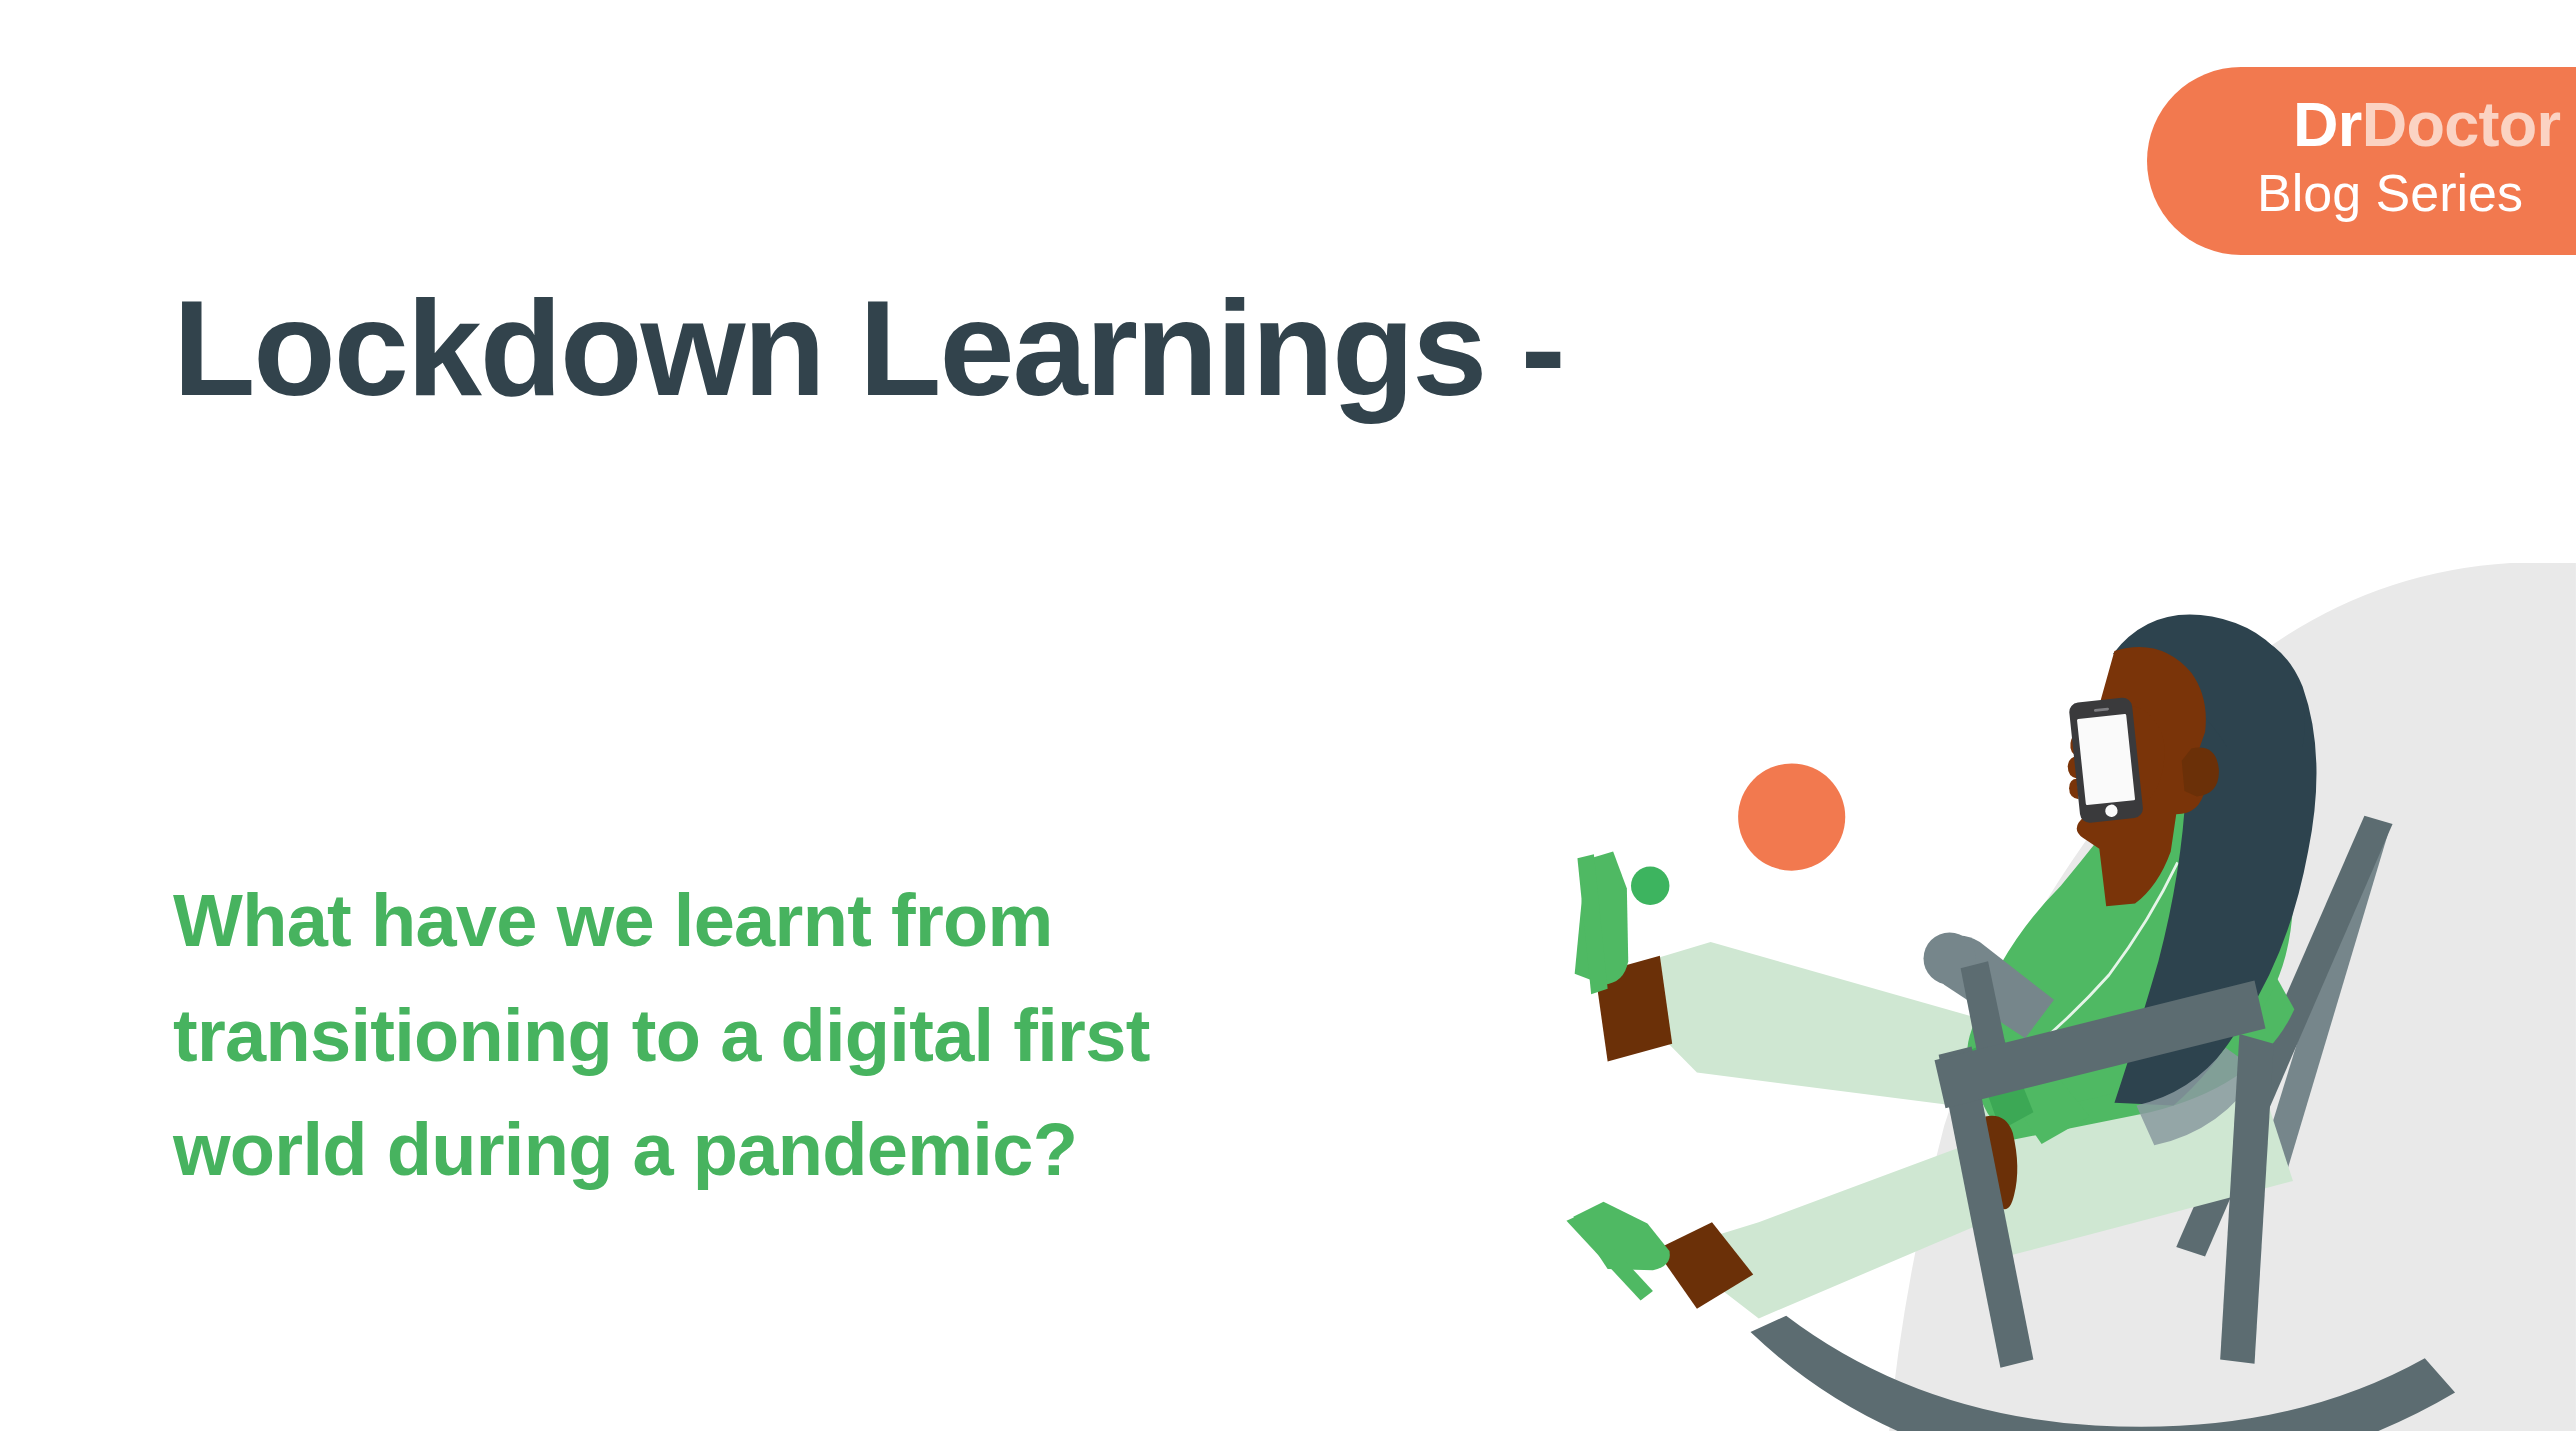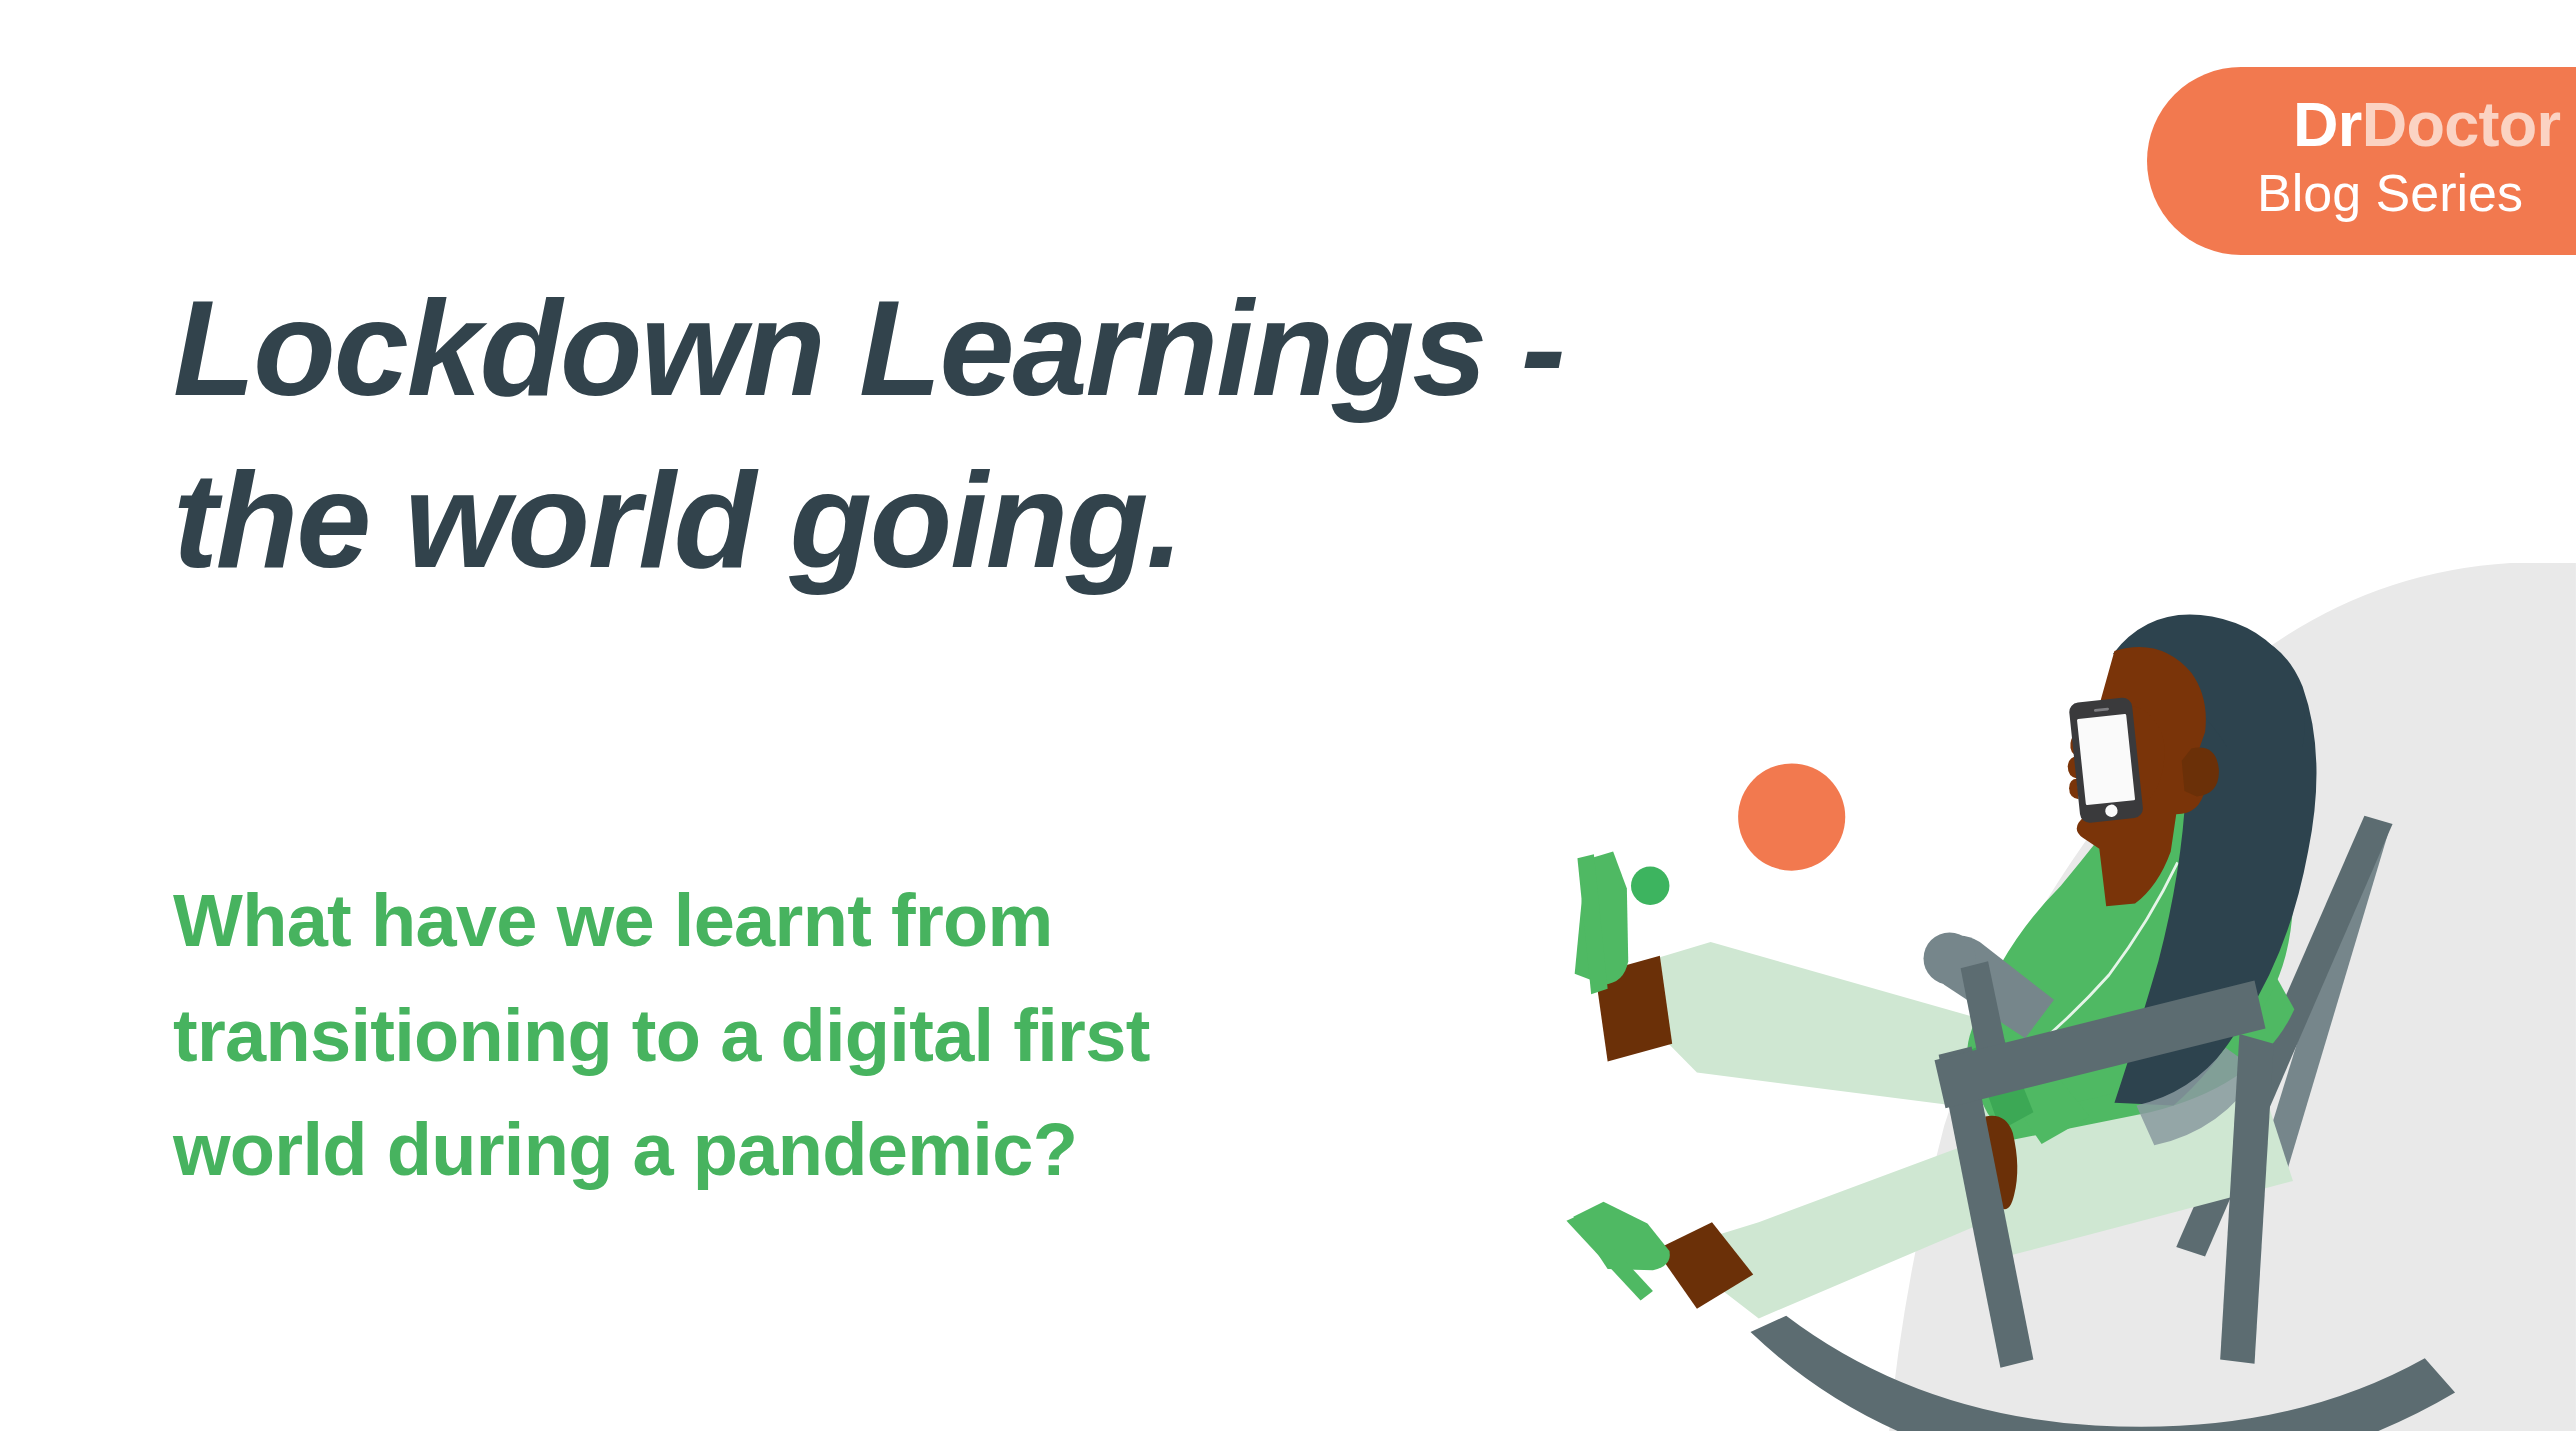--- a/index.html
+++ b/index.html
@@ -53,21 +53,21 @@
     position: absolute;
     left: 173px;
     top: 173px;
     width: 1889px;
     font-size: 135px;
     font-weight: bold;
     line-height: 1.27;
     letter-spacing: -2.1px;
     color: #32434C;
   }
-  .headline .hl-line { display: block; white-space: nowrap; font-style: italic; }
+  .headline .hl-line { display: block; white-space: nowrap; }
 
   
   .subtitle {
     position: absolute;
     left: 173px;
     top: 864px;
     width: 1511px;
     font-size: 74px;
     font-weight: bold;
     line-height: 1.55;
@@ -181,21 +181,20 @@
       <path d="M586 724 L1052 608 L1068 678 L602 794 Z" fill="#5C6C71"></path>
 
       <path d="M318 1120 L370 1096 Q560 1240 820 1256 Q1096 1272 1300 1158 L1344 1208
                Q1108 1348 812 1330 Q520 1312 318 1120 Z" fill="#5C6C71"></path>
 
     </svg>
   </div>
 
   <h1 class="headline">
     <span class="hl-line">Lockdown Learnings -</span>
-    <span class="hl-line">the world going.</span>
   </h1>
 
   <div class="subtitle">
     <span class="st-line">What have we learnt from</span>
     <span class="st-line">transitioning to a digital first</span>
     <span class="st-line">world during a pandemic?</span>
   </div>
 
   <div class="badge">
     <div class="badge-logo">

